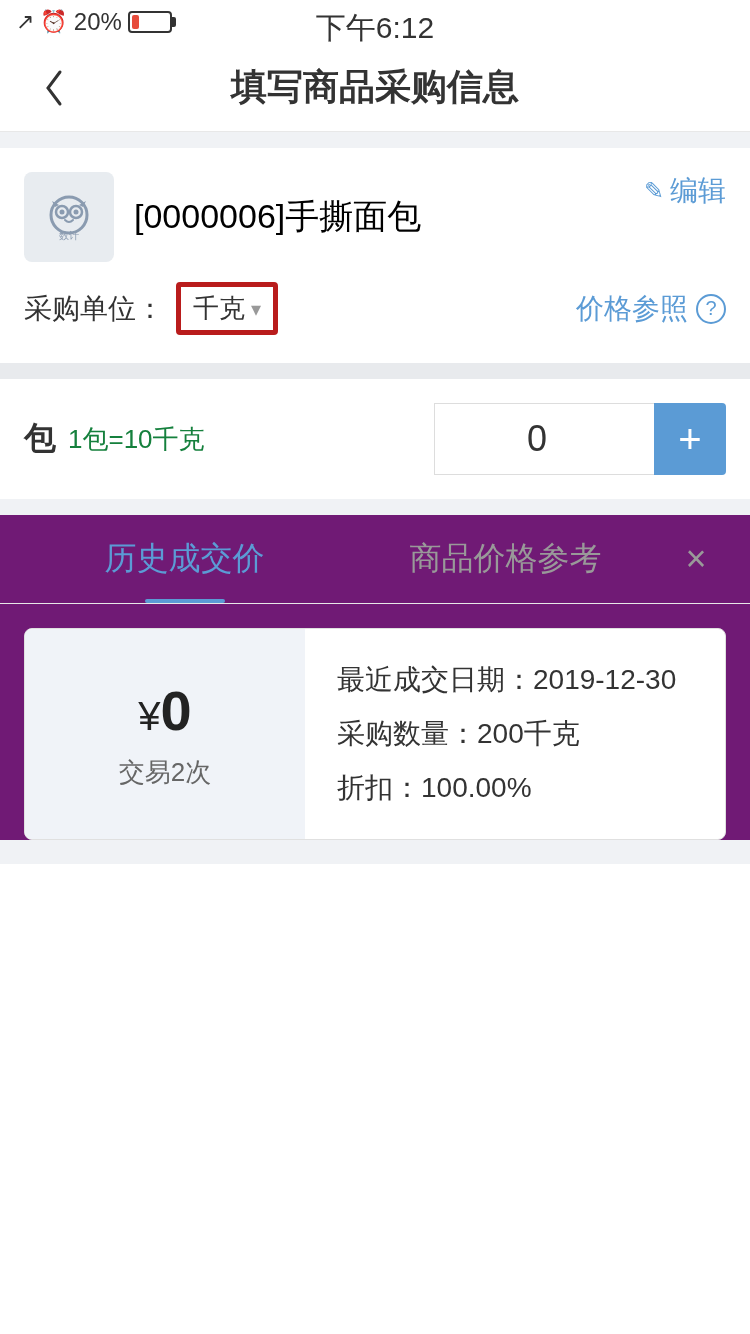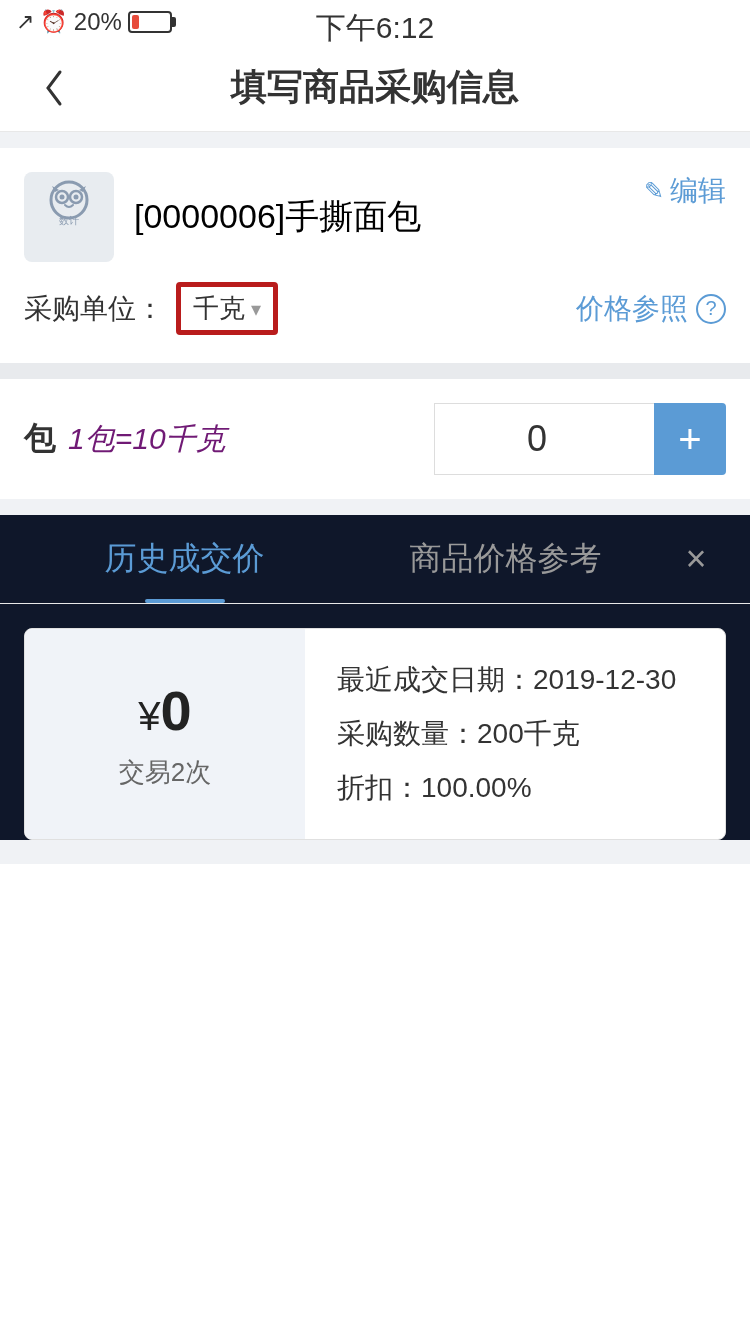--- a/index.html
+++ b/index.html
@@ -120,20 +120,21 @@
       display: flex;
       align-items: center;
       gap: 20px;
     }
     .product-image {
       width: 90px;
       height: 90px;
       background: #e8ecf0;
       border-radius: 8px;
       display: flex;
+      align-items: center;
       justify-content: center;
       color: #8a9bb0;
       font-size: 28px;
       flex-shrink: 0;
     }
     .product-name {
       font-size: 34px;
       color: #000000;
       font-weight: 500;
     }
@@ -211,23 +212,22 @@
       display: flex;
       align-items: center;
       gap: 12px;
     }
     .qty-unit-text {
       font-size: 32px;
       font-weight: 600;
       color: #333;
     }
     .qty-sub-text {
-      font-size: 30px;
-      color: #701a75;
-      font-style: italic;
+      font-size: 26px;
+      color: #15803d;
     }
     .quantity-input-group {
       display: flex;
       align-items: center;
       gap: 0;
     }
     .qty-input {
       width: 220px;
       height: 72px;
       border: 1px solid #ddd;
@@ -247,21 +247,21 @@
       align-items: center;
       justify-content: center;
       cursor: pointer;
       font-size: 40px;
       color: #fff;
       border-radius: 0 4px 4px 0;
     }
 
     
     .tab-section {
-      background: #0f172a;
+      background: #701a75;
       margin-top: 16px;
     }
     .tab-header {
       display: flex;
       align-items: center;
       border-bottom: 1px solid #e8e8e8;
       position: relative;
       padding: 0 24px;
     }
     .tab-item {

